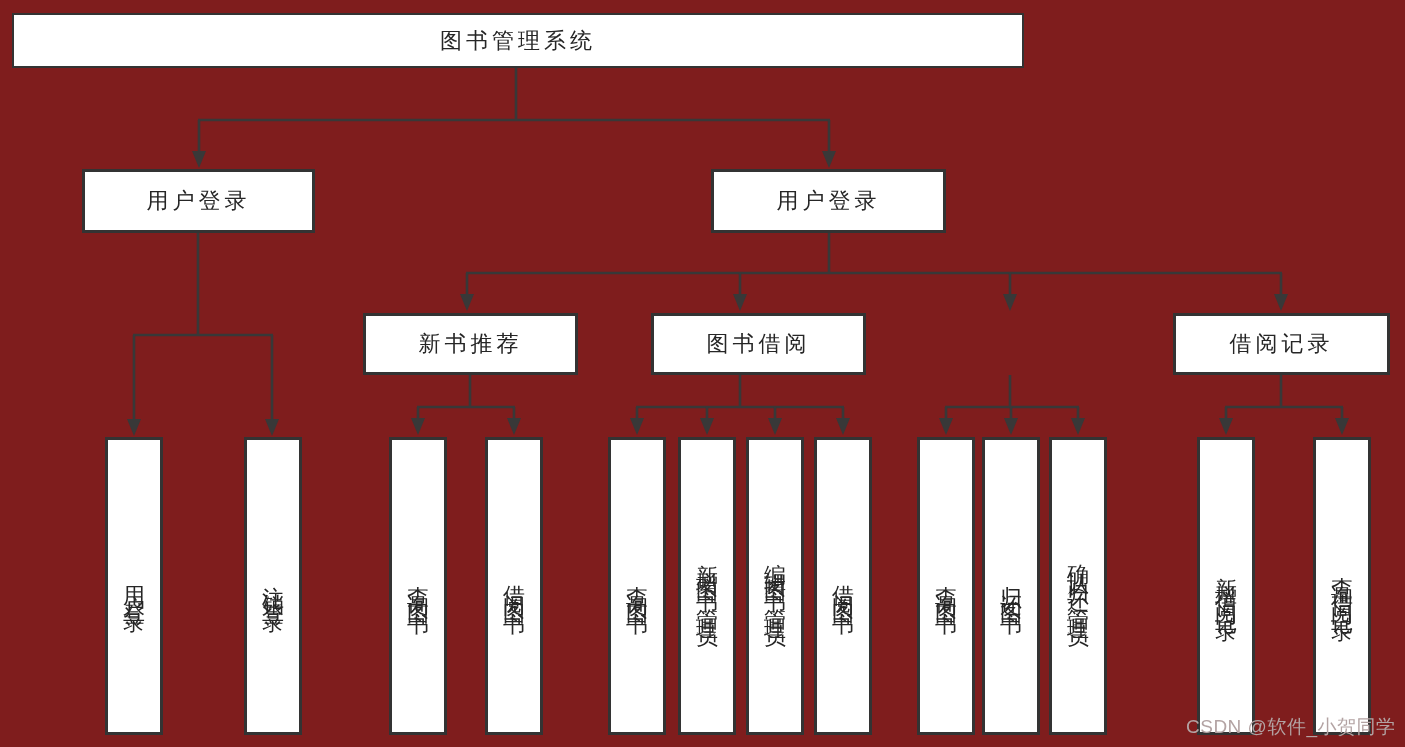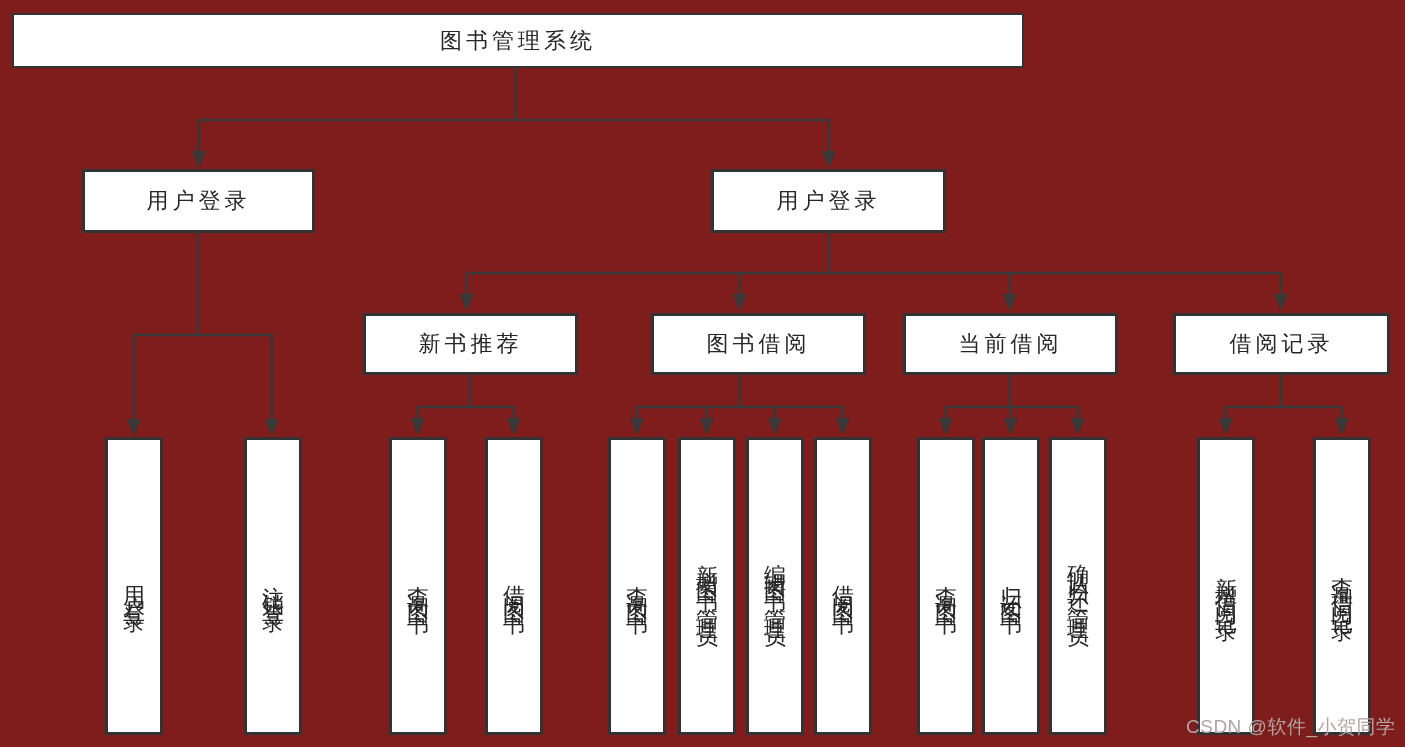--- a/index.html
+++ b/index.html
@@ -113,21 +113,20 @@
       <polygon points="1335,418 1349,418 1342,435"></polygon>
   </svg>
 
   <div class="hbox root" style="left:12px; top:13px; width:1012px; height:55px;">图书管理系统</div>
 
   <div class="hbox" style="left:82px; top:169px; width:233px; height:64px;">用户登录</div>
   <div class="hbox" style="left:711px; top:169px; width:235px; height:64px;">用户登录</div>
 
   <div class="hbox" style="left:363px; top:313px; width:215px; height:62px;">新书推荐</div>
   <div class="hbox" style="left:633px; top:313px; width:215px; height:62px;margin-left:18px;">图书借阅</div>
-  <div class="hbox" style="left:903px; top:313px; width:215px; height:62px;">当前借阅</div>
   <div class="hbox" style="left:1173px; top:313px; width:217px; height:62px;">借阅记录</div>
 
   <div class="leaf" style="left:105px;">用户登录</div>
   <div class="leaf" style="left:244px;">注销登录</div>
 
   <div class="leaf" style="left:389px;">查询图书</div>
   <div class="leaf" style="left:485px;">借阅图书</div>
 
   <div class="leaf" style="left:608px;">查询图书</div>
   <div class="leaf" style="left:678px;">新增图书（管理员）</div>

